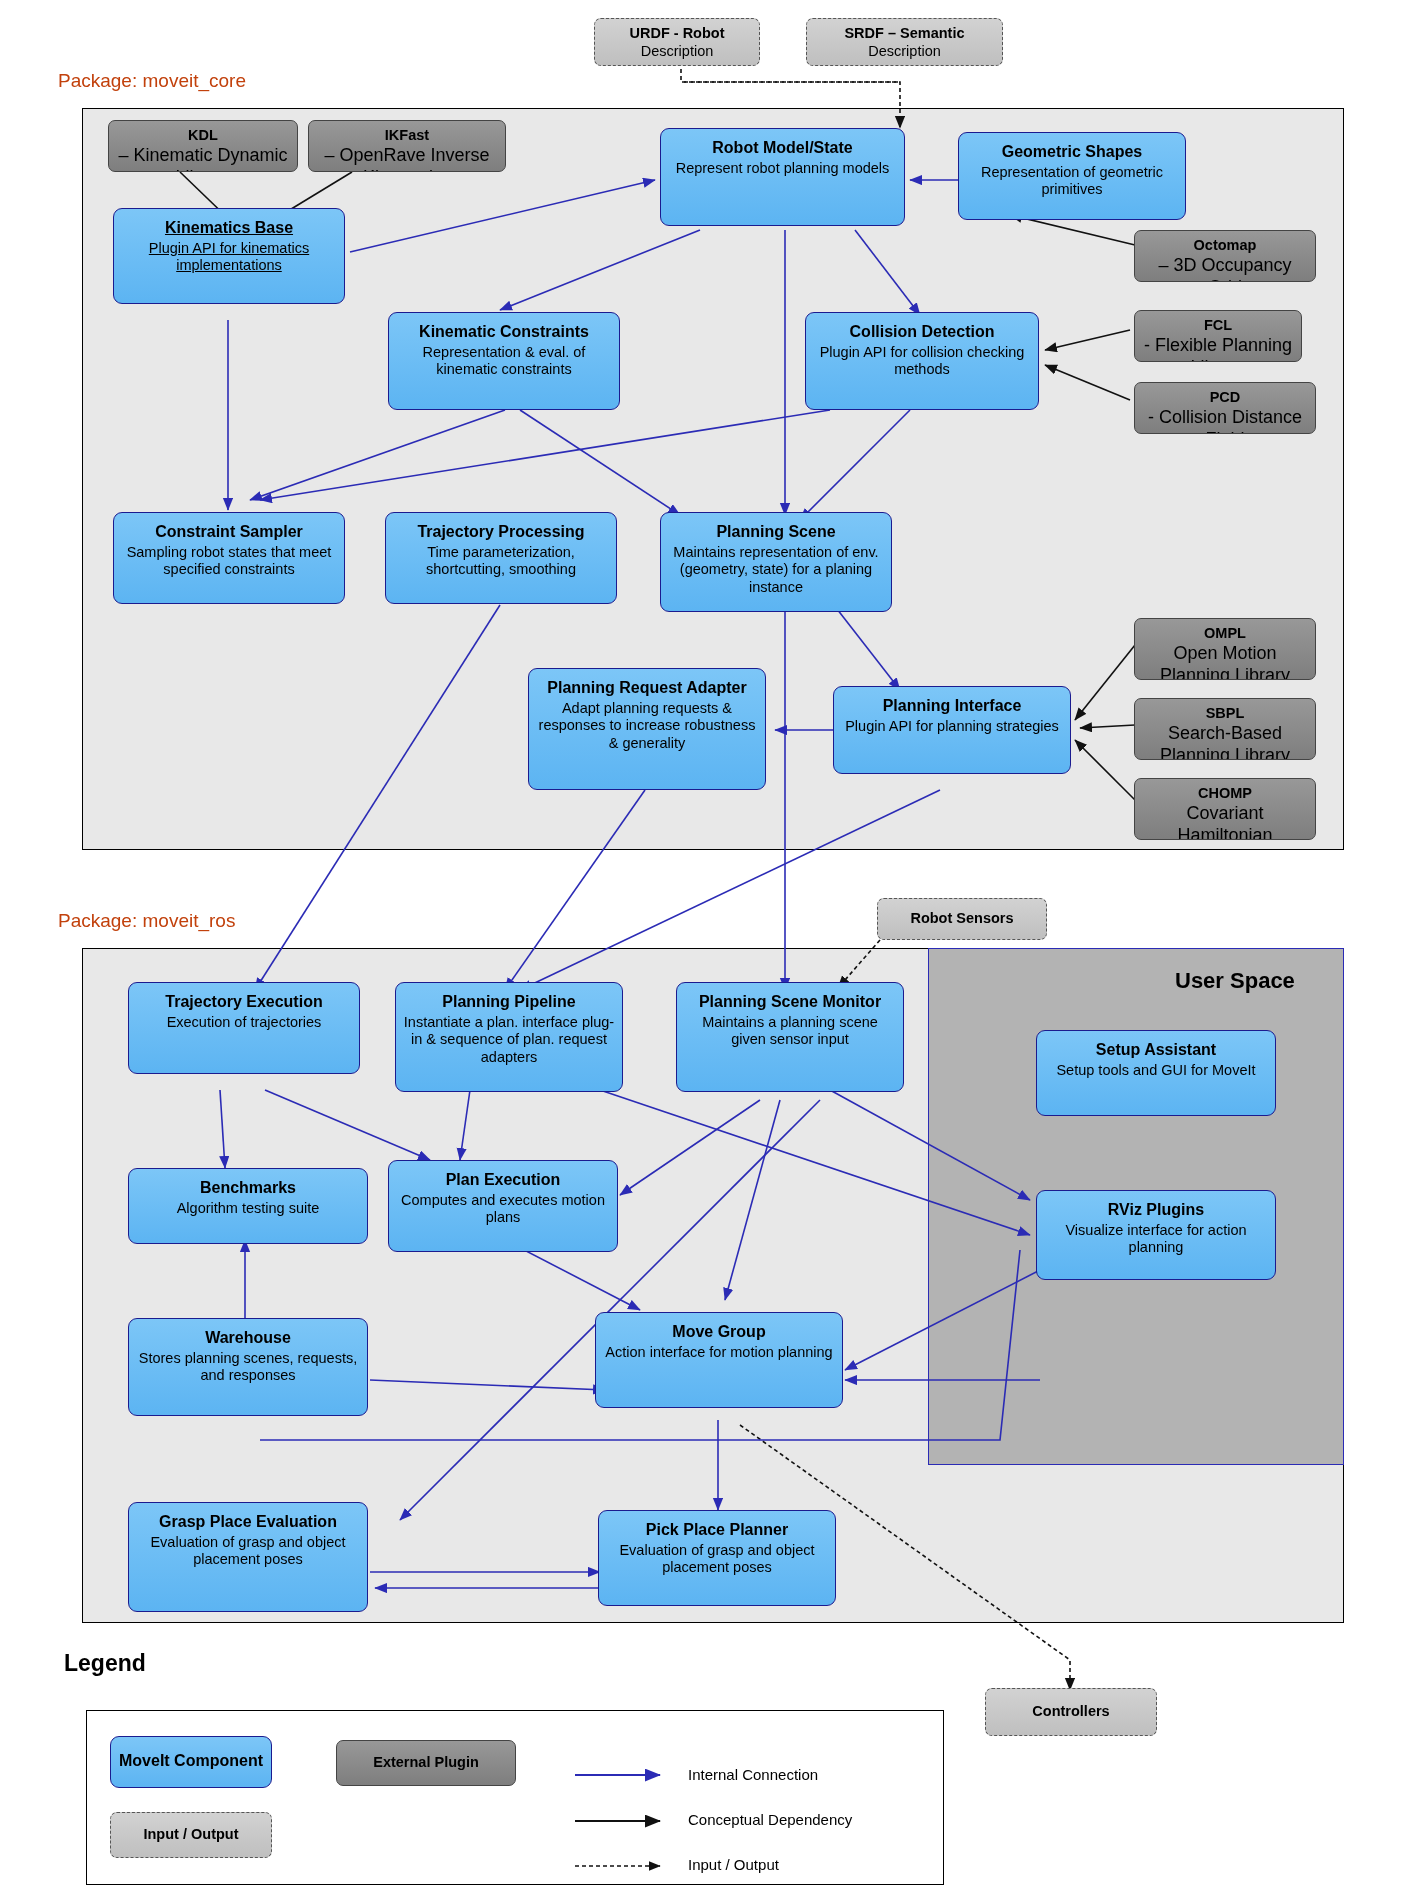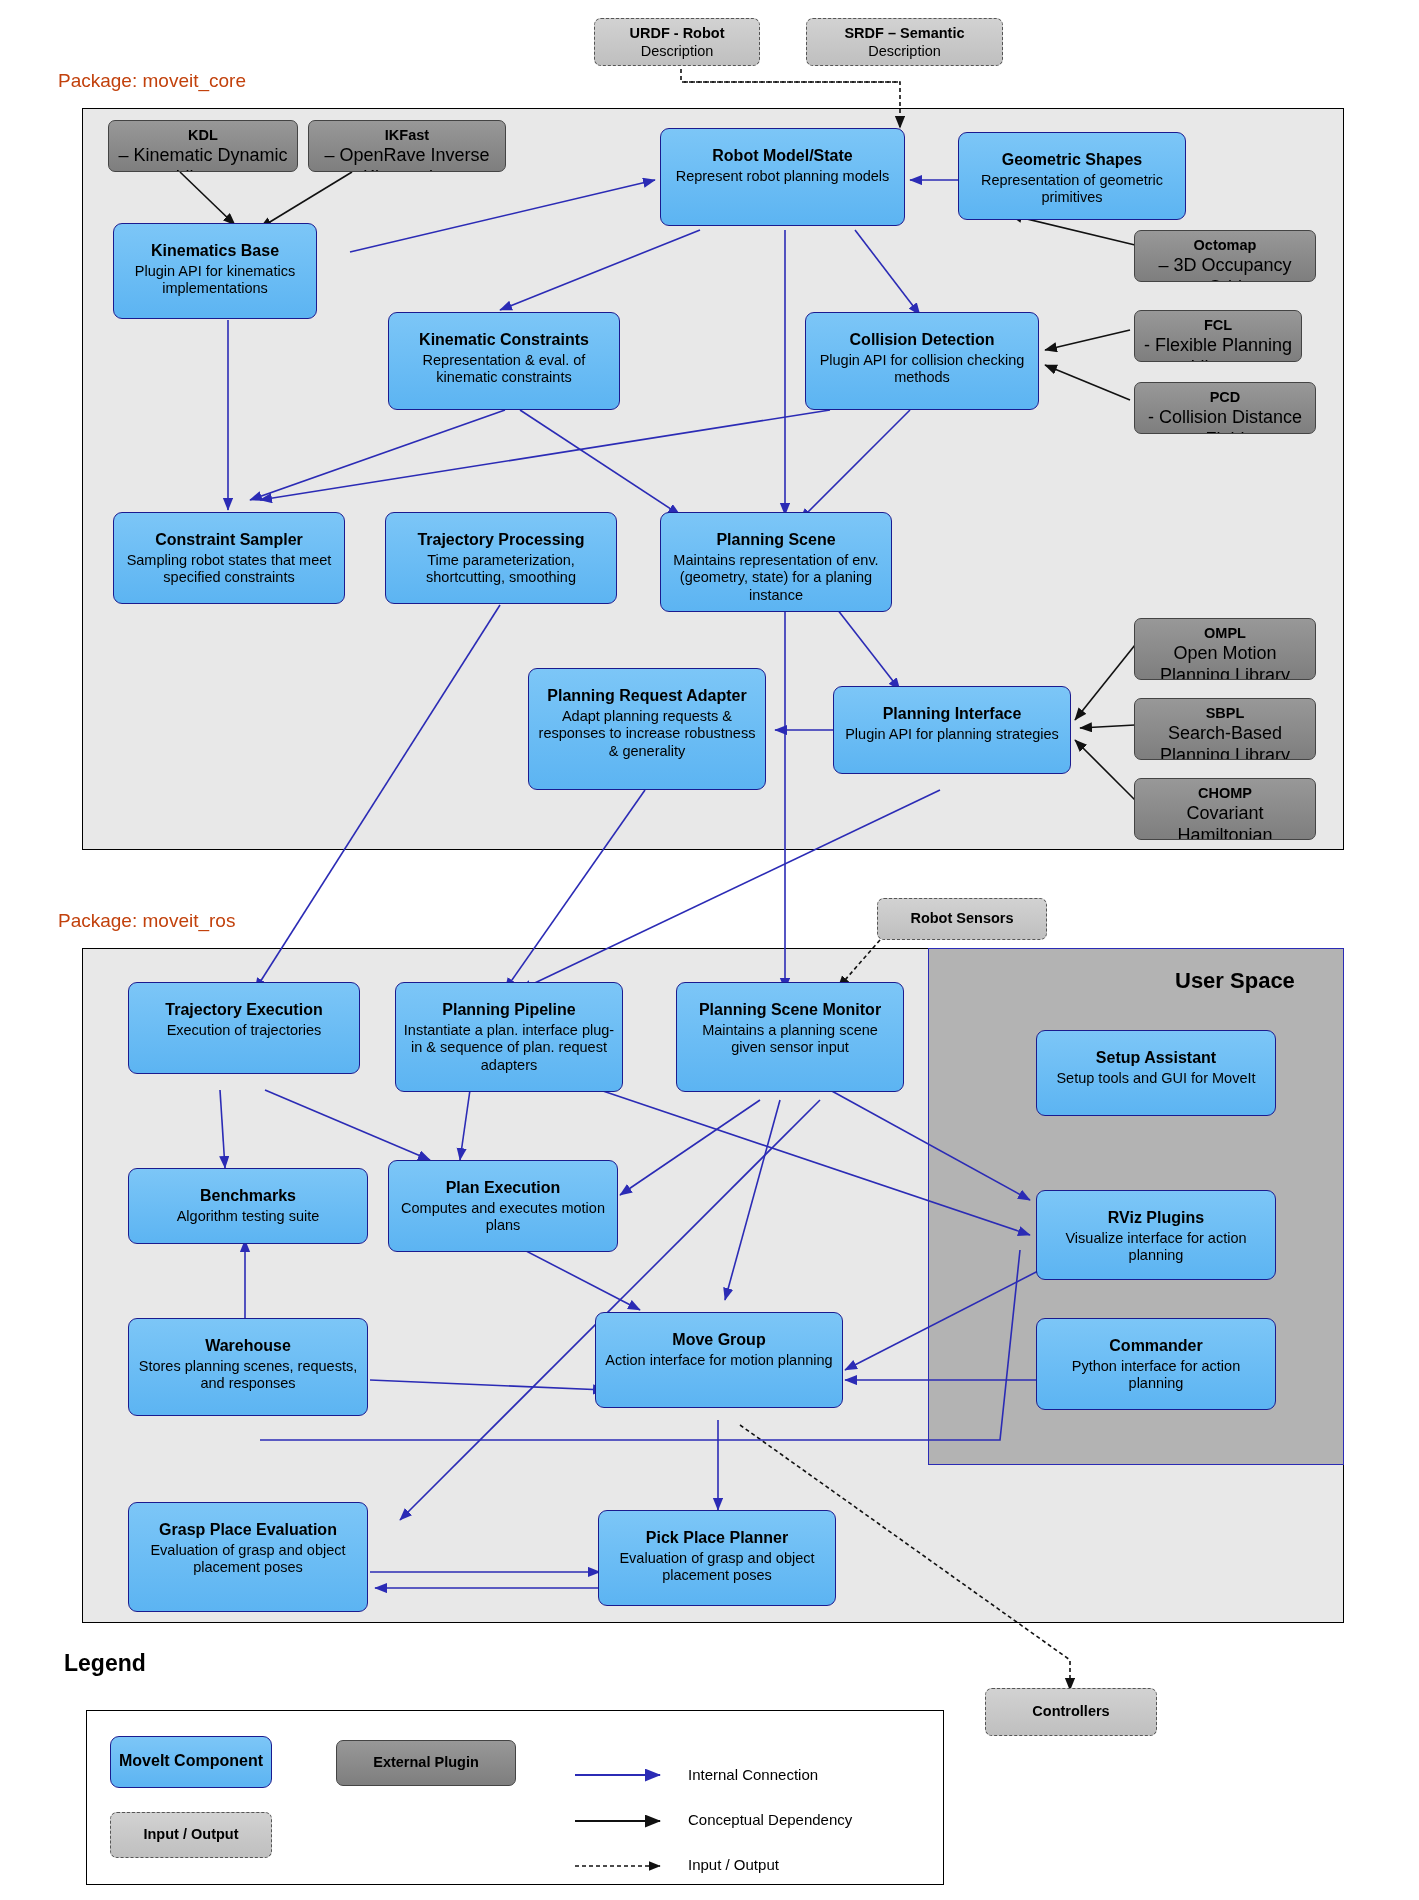--- a/index.html
+++ b/index.html
@@ -47,21 +47,21 @@
     color: #000;
   }
   .node {
     position: absolute;
     box-sizing: border-box;
     border-radius: 9px;
     border: 1px solid #1b1b8f;
     background: #6cbdf5;
     background: linear-gradient(#7cc6f7, #5cb4f2);
     text-align: center;
-    padding: 17px 6px;
+    padding: 9px 6px;
     font-size: 14.5px;
     color: #000;
     line-height: 1.22;
     overflow: hidden;
   }
   .node .t {
     display: block;
     font-weight: bold;
     font-size: 16px;
     margin-bottom: 2px;
@@ -292,21 +292,21 @@
   <div class="node" style="left:660px; top:128px; width:245px; height:98px;">
     <span class="t">Robot Model/State</span>
     <span class="d">Represent robot planning models</span>
   </div>
 
   <div class="node" style="left:958px; top:132px; width:228px; height:88px;">
     <span class="t">Geometric Shapes</span>
     <span class="d">Representation of geometric primitives</span>
   </div>
 
-  <div class="node" style="left:113px; top:223px; width:204px; height:96px;">
+  <div class="node" style="left:113px; top:208px; width:232px; height:96px;text-decoration:underline;">
     <span class="t">Kinematics Base</span>
     <span class="d">Plugin API for kinematics implementations</span>
   </div>
 
   <div class="node" style="left:388px; top:312px; width:232px; height:98px;">
     <span class="t">Kinematic Constraints</span>
     <span class="d">Representation &amp; eval. of kinematic constraints</span>
   </div>
 
   <div class="node" style="left:805px; top:312px; width:234px; height:98px;">
@@ -387,24 +387,20 @@
   <div class="node" style="left:1036px; top:1030px; width:240px; height:86px;">
     <span class="t">Setup Assistant</span>
     <span class="d">Setup tools and GUI for MoveIt</span>
   </div>
 
   <div class="node" style="left:1036px; top:1190px; width:240px; height:90px;">
     <span class="t">RViz Plugins</span>
     <span class="d">Visualize interface for action planning</span>
   </div>
 
-  <div class="node" style="left:1036px; top:1318px; width:240px; height:92px;">
-    <span class="t">Commander</span>
-    <span class="d">Python interface for action planning</span>
-  </div>
 
   <div class="legend-title" style="left:64px; top:1650px;">Legend</div>
 
   <div class="legend-box" style="left:86px; top:1710px; width:858px; height:175px;"></div>
 
   <div class="node" style="left:110px; top:1736px; width:162px; height:52px; display:flex; align-items:center; justify-content:center;">
     <span class="t">MoveIt Component</span>
   </div>
 
   <div class="ext" style="left:336px; top:1740px; width:180px; height:46px; display:flex; align-items:center; justify-content:center;">

